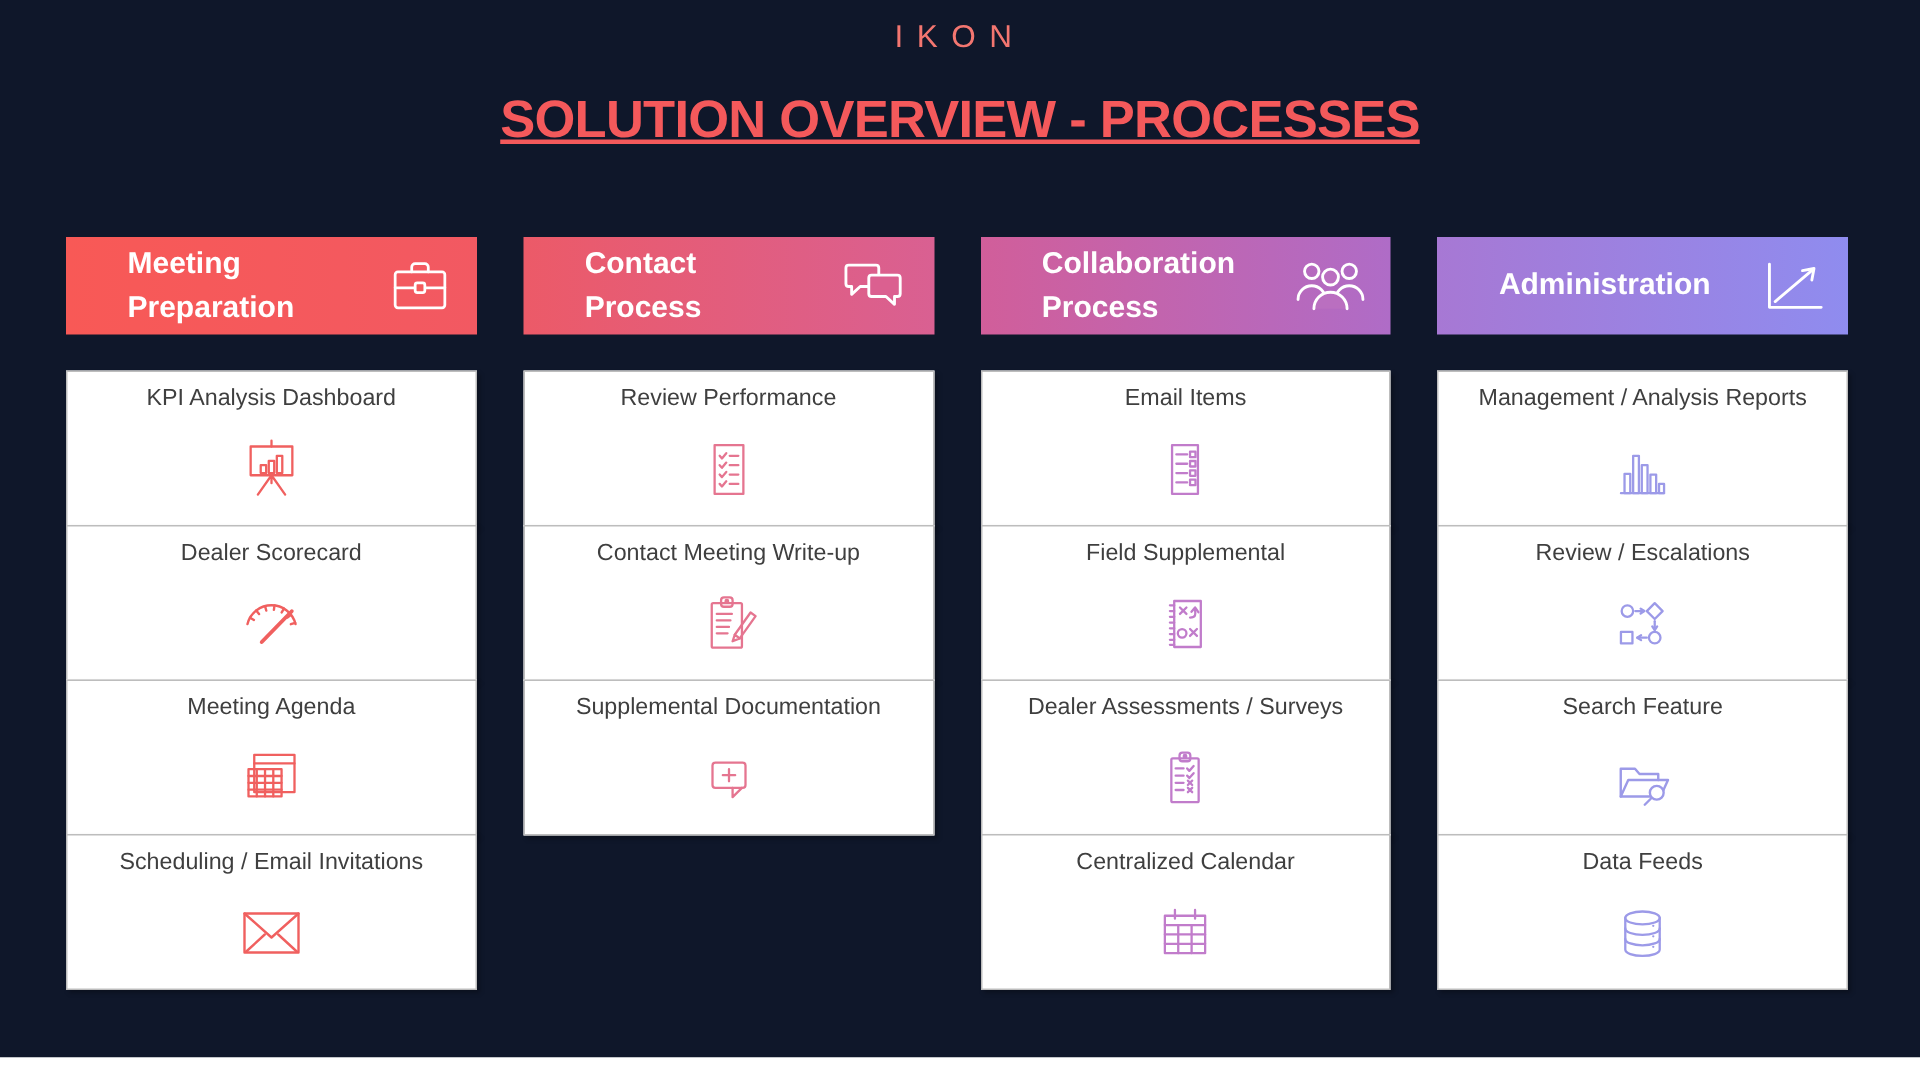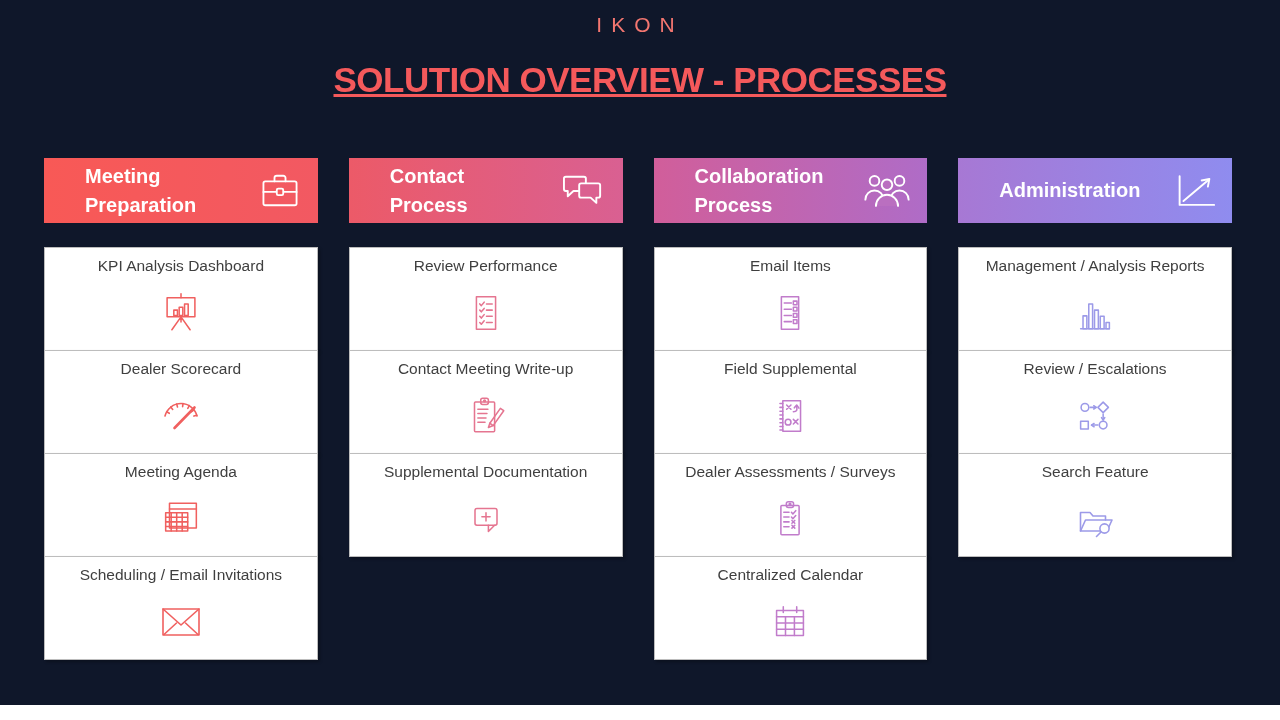--- a/index.html
+++ b/index.html
@@ -276,17 +276,31 @@
           <div class="cell-label">Search Feature</div>
           <span class="cellicon">
             <svg width="48" height="44" viewBox="0 0 48 44">
               <path d="M9.5 34 V15.5 h9.5 l3 3.5 h12.5 v4"></path>
               <path d="M9.5 34 L14.5 23 H41 L36 34 Z"></path>
               <circle cx="33.5" cy="31.5" r="4.6" fill="#ffffff"></circle>
               <line x1="30" y1="35" x2="25.5" y2="39.5"></line>
             </svg>
           </span>
         </div>
+        <div class="cell">
+          <div class="cell-label">Data Feeds</div>
+          <span class="cellicon">
+            <svg width="46" height="44" viewBox="0 0 48 46">
+              <ellipse cx="24" cy="12.5" rx="12" ry="4.5"></ellipse>
+              <path d="M12 12.5 V34.5 A12 4.5 0 0 0 36 34.5 V12.5"></path>
+              <path d="M12 19.8 A12 4.5 0 0 0 36 19.8"></path>
+              <path d="M12 27.1 A12 4.5 0 0 0 36 27.1"></path>
+              <circle cx="31.5" cy="18" r="0.8" fill="currentColor" stroke="none"></circle>
+              <circle cx="31.5" cy="25.3" r="0.8" fill="currentColor" stroke="none"></circle>
+              <circle cx="31.5" cy="32.6" r="0.8" fill="currentColor" stroke="none"></circle>
+            </svg>
+          </span>
+        </div>
       </div>
     </section>
 
   </div>
 </div>
 
 </body></html>

